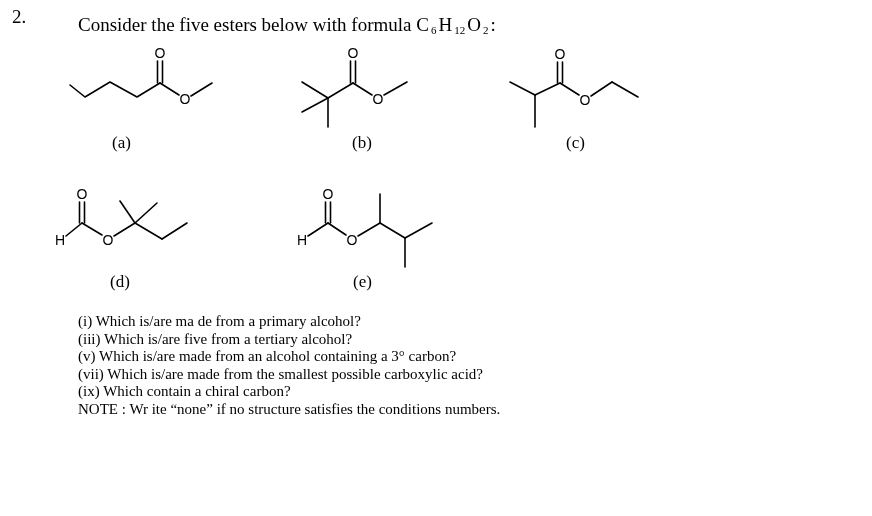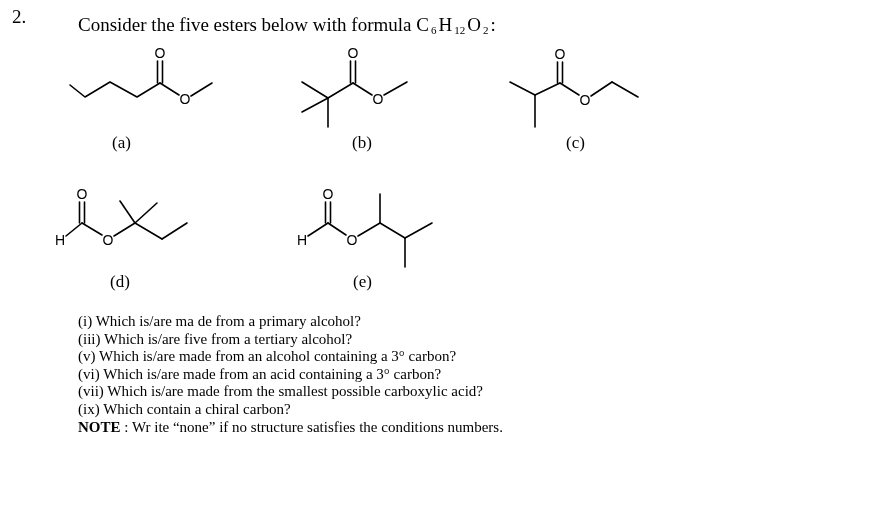--- a/index.html
+++ b/index.html
@@ -7,21 +7,21 @@
          font-family:"Liberation Serif", "DejaVu Serif", serif; color:#000; }
   .abs { position:absolute; }
   .qnum { left:12px; top:6px; font-size:19px; }
   .qtitle { left:78px; top:14px; font-size:19px; white-space:nowrap; }
   .qtitle sub { font-size:11px; vertical-align:-3px; margin:0 2px; }
   .lbl { font-size:17px; }
   svg.mol { position:absolute; left:0; top:0; }
   .atom { font-family:"Liberation Sans", "DejaVu Sans", sans-serif; font-size:14px; }
   .questions { left:78px; top:313px; font-size:15px; line-height:17.6px; white-space:nowrap; }
   .questions div { height:17.6px; }
-  .note-bold { font-weight:bold;text-align:center; }
+  .note-bold { font-weight:normal;text-align:center; }
 </style>
 </head>
 <body>
 
 <div class="abs qnum">2.</div>
 <div class="abs qtitle">
   <span>Consider the five esters below with formula</span>
   <span>
     <span>C</span><sub>6</sub><span>H</span><sub>12</sub><span>O</span><sub>2</sub><span>:</span>
   </span>
@@ -103,17 +103,16 @@
 <div class="abs lbl" style="left:112px; top:133px;">(a)</div>
 <div class="abs lbl" style="left:352px; top:133px;">(b)</div>
 <div class="abs lbl" style="left:566px; top:133px;">(c)</div>
 <div class="abs lbl" style="left:110px; top:272px;">(d)</div>
 <div class="abs lbl" style="left:353px; top:272px;">(e)</div>
 
 <div class="abs questions">
   <div>(i) Which is/are ma de from a primary alcohol?</div>
   <div>(iii) Which is/are five from a tertiary alcohol?</div>
   <div>(v) Which is/are made from an alcohol containing a 3° carbon?</div>
-  <div>(vi) Which is/are made from an acid containing a 3° carbon?</div>
   <div>(vii) Which is/are made from the smallest possible carboxylic acid?</div>
   <div>(ix) Which contain a chiral carbon?</div>
   <div><span class="note-bold">NOTE</span><span> : Wr ite “none” if no structure satisfies the conditions numbers.</span></div>
 </div>
 
 </body></html>

